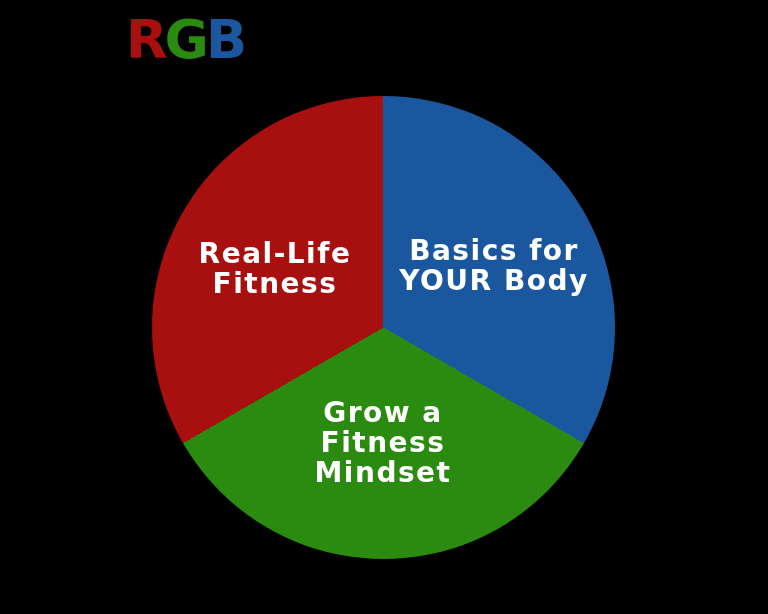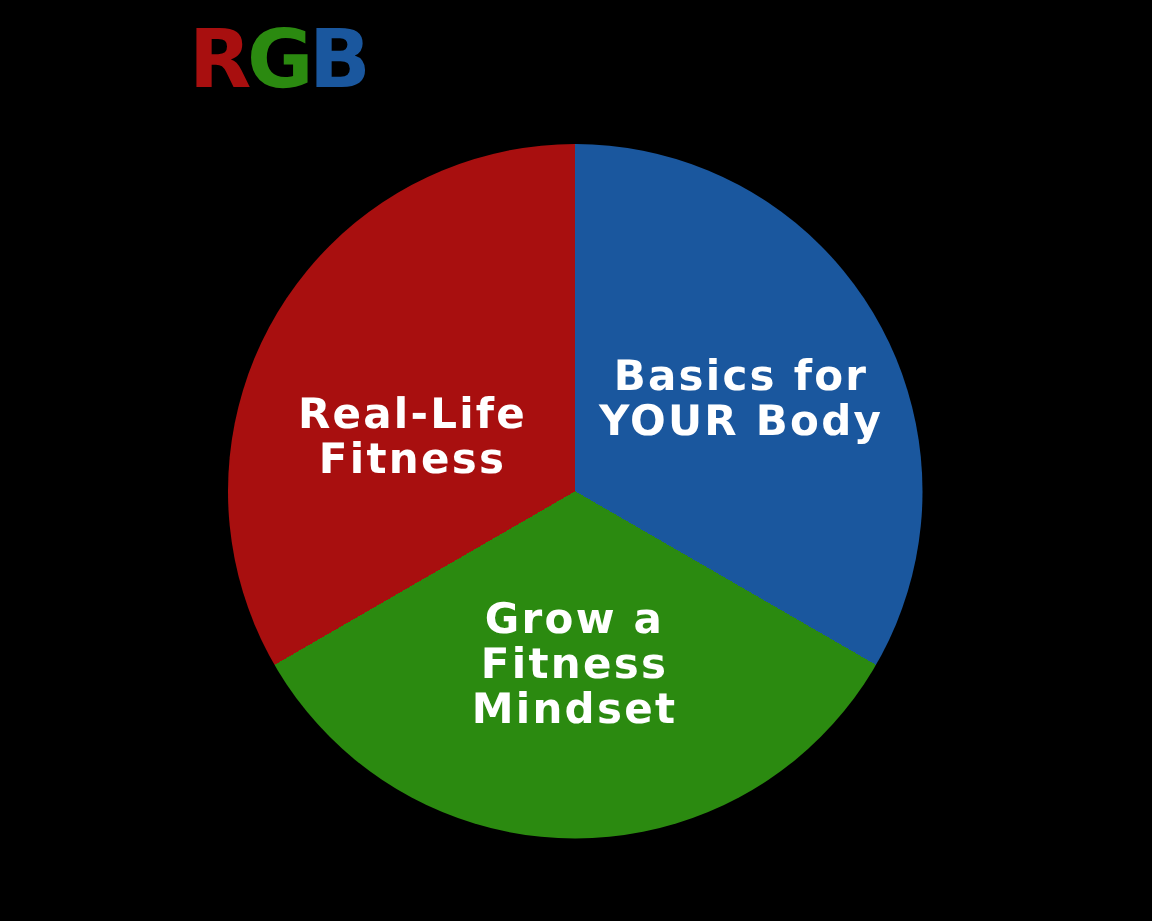--- a/index.html
+++ b/index.html
@@ -56,21 +56,21 @@
 <body style="background: rgb(0, 0, 0);">
 
 <div class="stage">
 
   <div class="title">
     <span class="title-letter" style="color: rgb(168, 15, 15);">R</span><span class="title-letter" style="color: rgb(43, 138, 16);">G</span><span class="title-letter" style="color: rgb(26, 87, 158);">B</span>
   </div>
 
   <div class="pie" style="background: conic-gradient(rgb(26, 87, 158) 0deg, rgb(26, 87, 158) 120deg, rgb(43, 138, 16) 120deg, rgb(43, 138, 16) 240deg, rgb(168, 15, 15) 240deg, rgb(168, 15, 15) 360deg);">
 
-    <div class="slice-label label-red" style="color: rgb(255, 255, 255); margin-top: 22px;">
+    <div class="slice-label label-red" style="color: rgb(255, 255, 255);">
       <div>Real-Life</div>
       <div>Fitness</div>
     </div>
 
     <div class="slice-label label-green" style="color: rgb(255, 255, 255);">
       <div>Grow a</div>
       <div>Fitness</div>
       <div>Mindset</div>
     </div>
 

